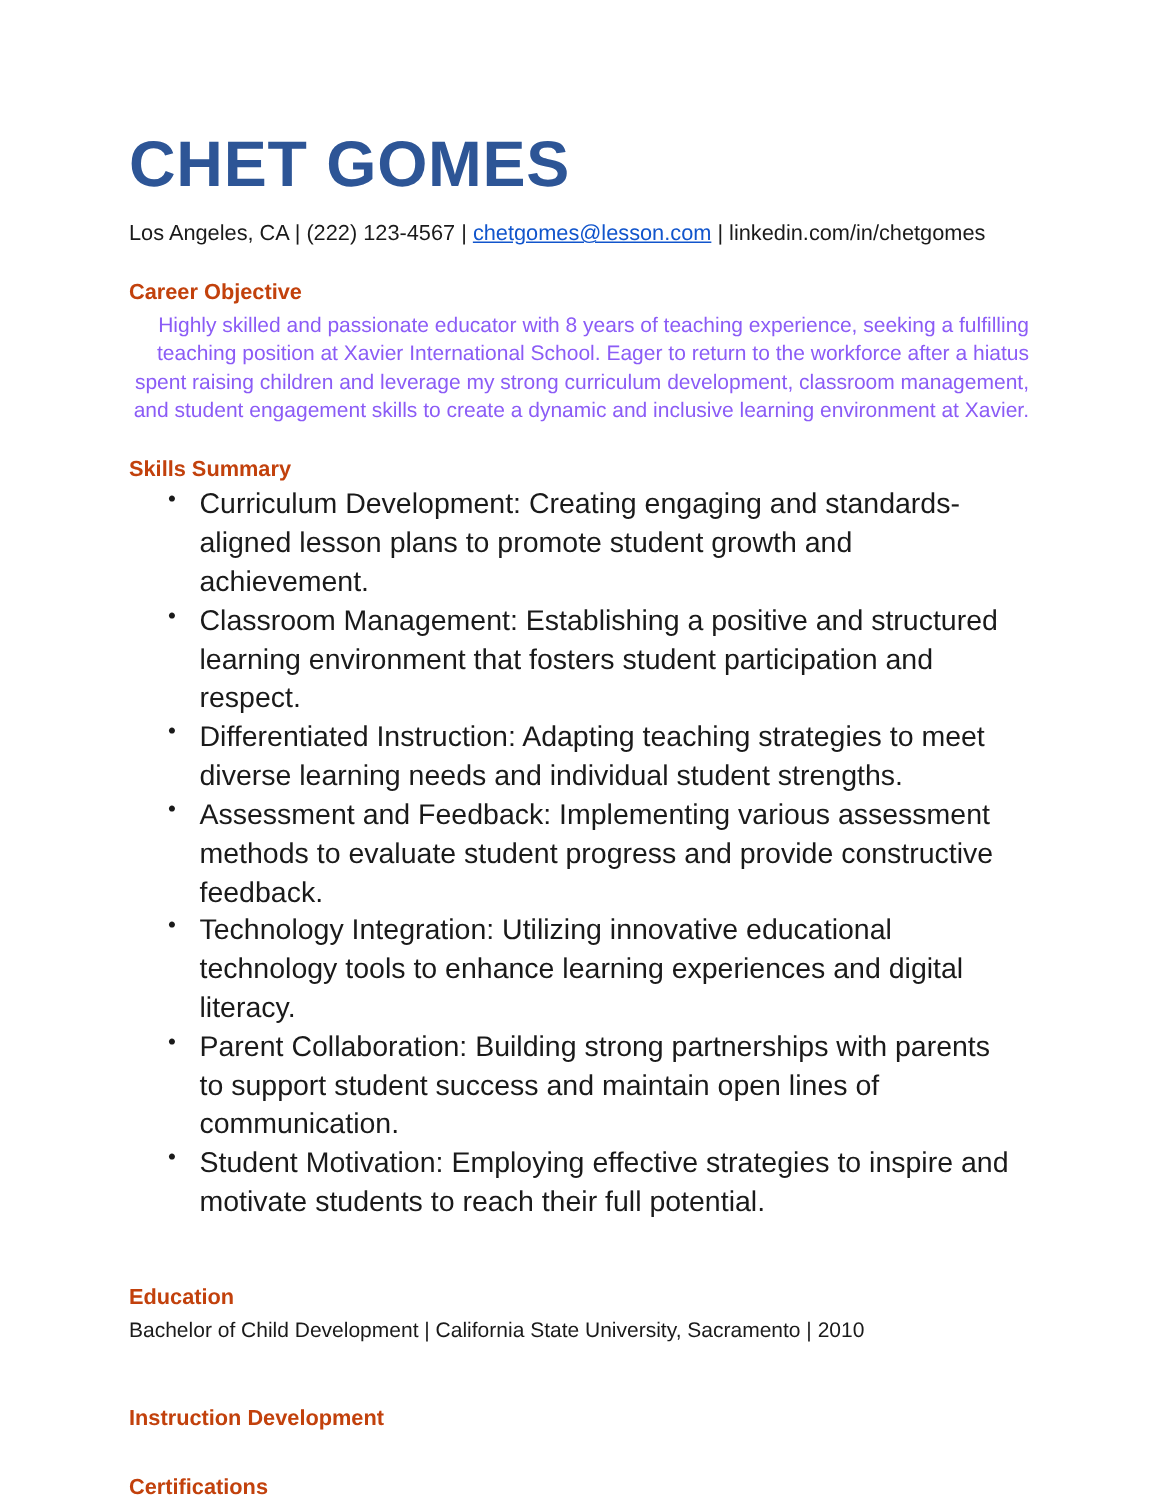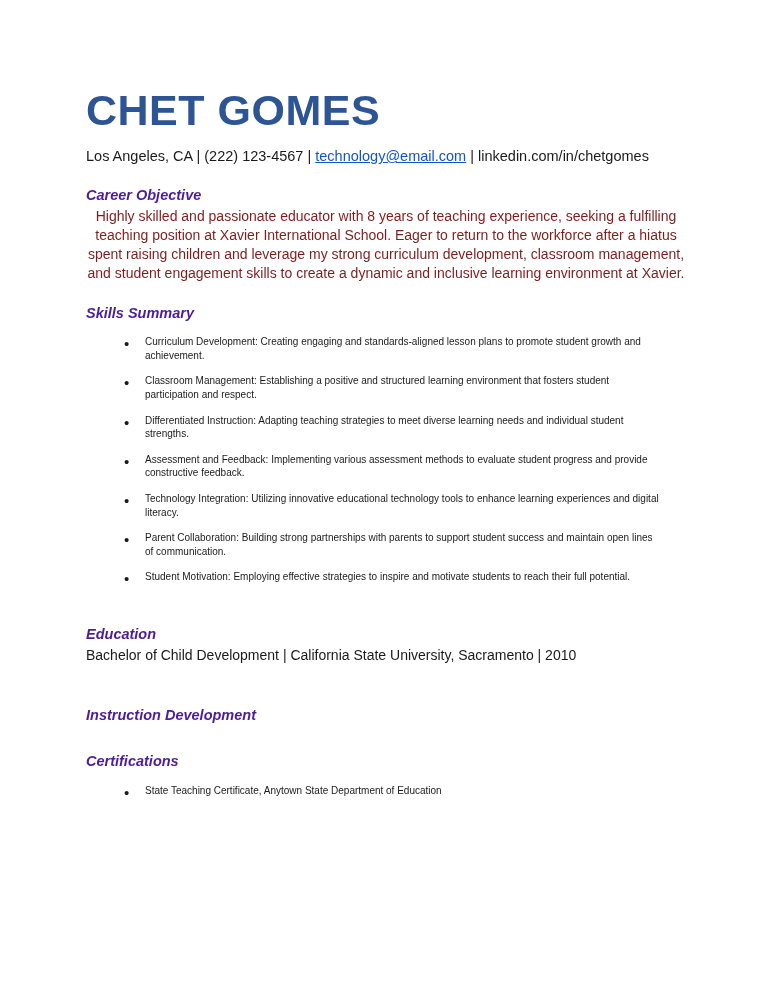--- a/index.html
+++ b/index.html
@@ -44,52 +44,51 @@
   .contact .email-link {
     color: #1155cc;
     text-decoration: underline;
   }
   .section {
     margin-bottom: 13px;
   }
   .section-heading {
     font-size: 14.5px;
     font-weight: bold;
-    color: #4c1d95;
+    color: #c2410c;
     margin: 0 0 1px 0;
     line-height: 1.35;
-    font-style: italic;
   }
   .para {
     font-size: 14px;
     line-height: 1.36;
     margin: 0;
-    text-align: center;
-    color: #7f1d1d;
+    text-align: right;
+    color: #8b5cf6;
   }
   .line {
     font-size: 14px;
     line-height: 1.37;
     margin: 0;
     color: #1a1a1a;
   }
   .line.bold {
     font-weight: bold;
   }
   ul.bullets {
     list-style: none;
     margin: 0;
     padding: 0;
   }
   ul.bullets li {
     position: relative;
-    font-size: 10px;
+    font-size: 19px;
     line-height: 1.36;
     padding-left: 47px;
-    margin: 12px;
+    margin: 0;
     color: #1a1a1a;
   }
   ul.bullets li::before {
     content: "\2022";
     position: absolute;
     left: 26px;
     top: -1px;
     font-size: 15px;
     color: #1a1a1a;
   }
@@ -98,21 +97,21 @@
   .w-objective { width: 600px; }
   .w-bullets   { width: 588px; }
 </style>
 </head>
 <body>
 
 <div class="page">
 
   <h1 class="name">CHET GOMES</h1>
 
-  <div class="contact"><span>Los Angeles, CA</span><span class="sep"> | </span><span>(222) 123-4567</span><span class="sep"> | </span><a class="email-link" href="#">technology@email.com</a><span class="sep"> | </span><span>linkedin.com/in/chetgomes</span></div>
+  <div class="contact"><span>Los Angeles, CA</span><span class="sep"> | </span><span>(222) 123-4567</span><span class="sep"> | </span><a class="email-link" href="#">chetgomes@lesson.com</a><span class="sep"> | </span><span>linkedin.com/in/chetgomes</span></div>
 
   <div class="section">
     <div class="section-heading">Career Objective</div>
     <p class="para w-objective">Highly skilled and passionate educator with 8 years of teaching experience, seeking a fulfilling teaching position at Xavier International School. Eager to return to the workforce after a hiatus spent raising children and leverage my strong curriculum development, classroom management, and student engagement skills to create a dynamic and inclusive learning environment at Xavier.</p>
   </div>
 
   <div class="gap-sm"></div>
 
   <div class="section">
     <div class="section-heading">Skills Summary</div>

